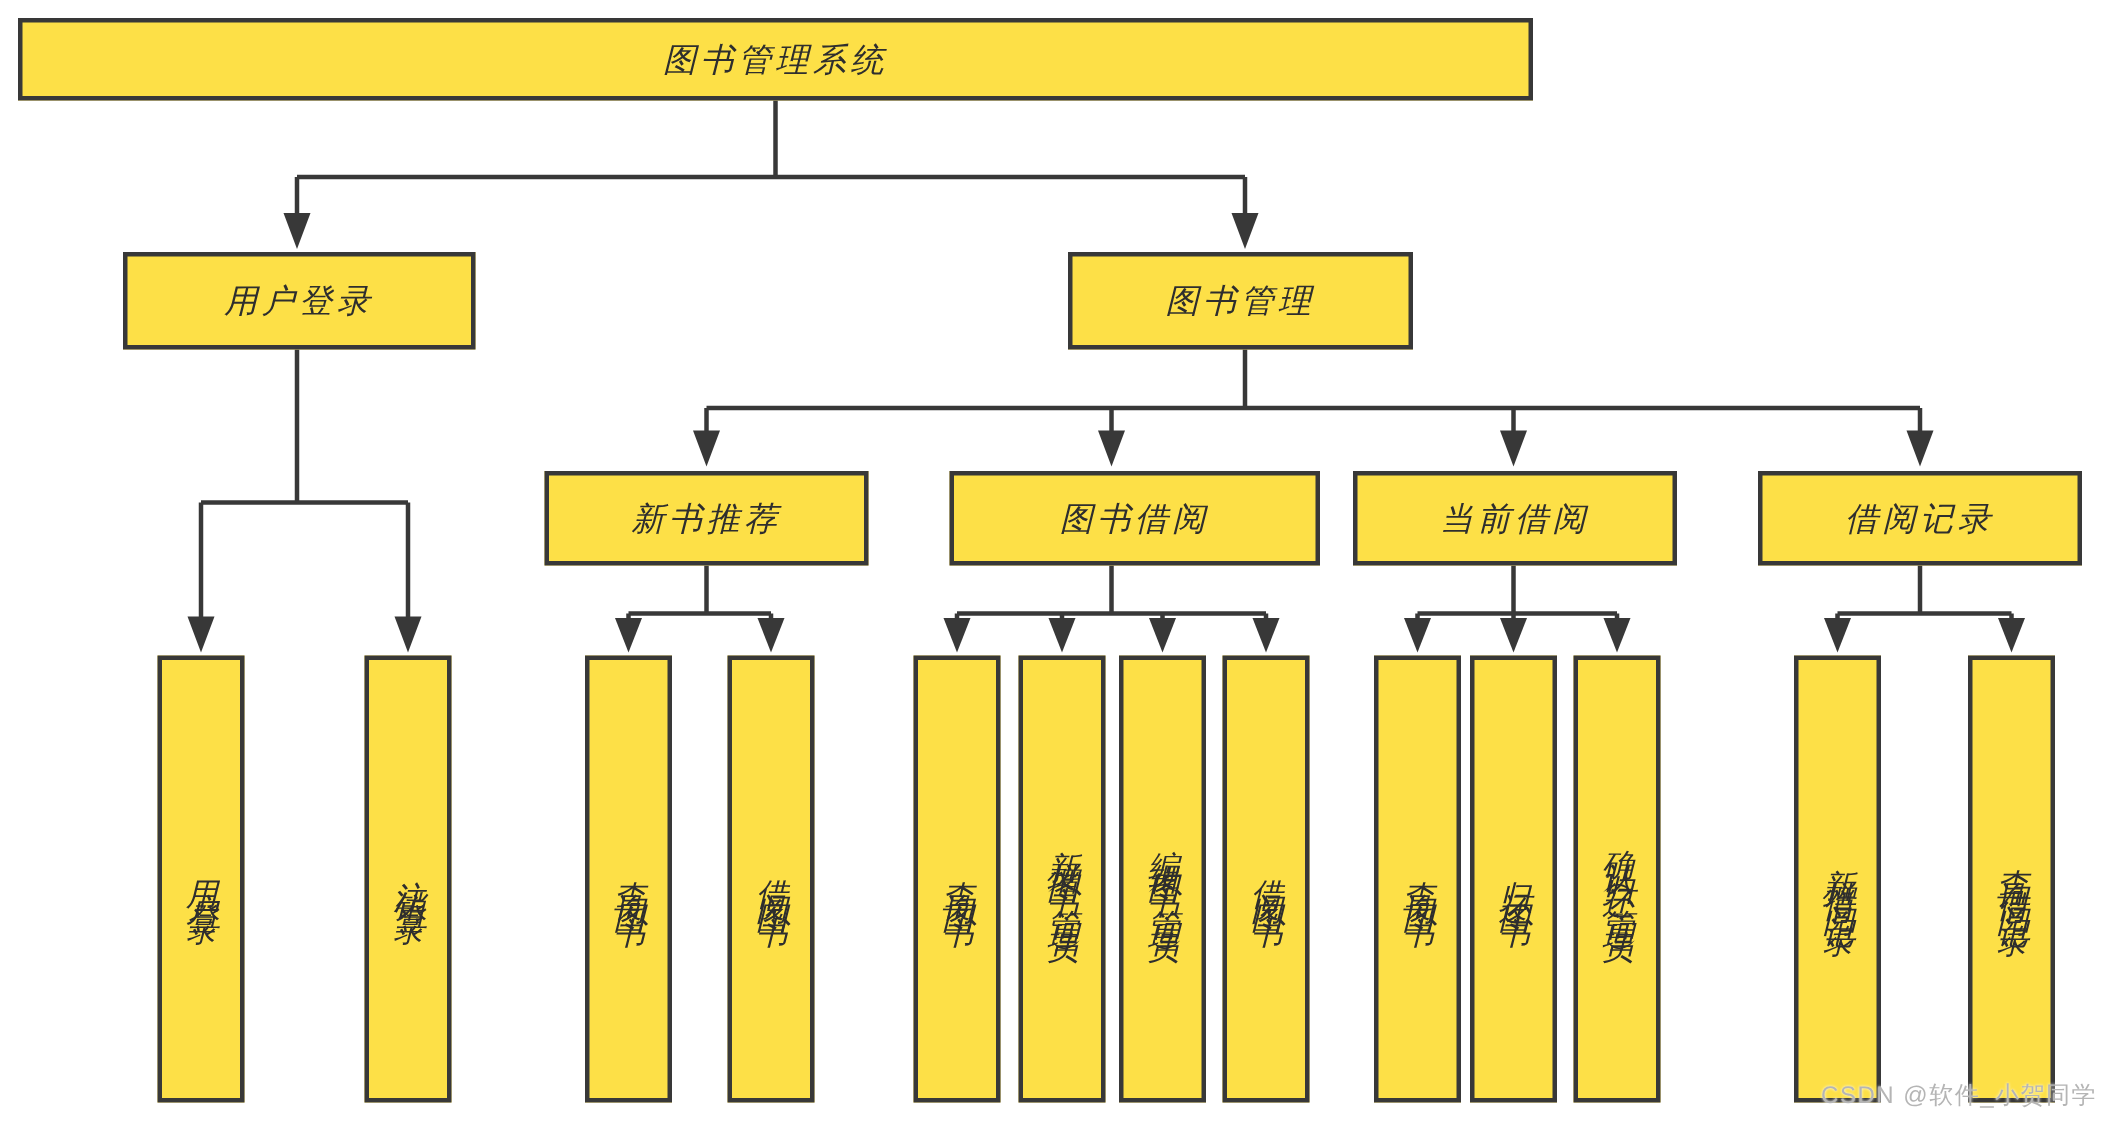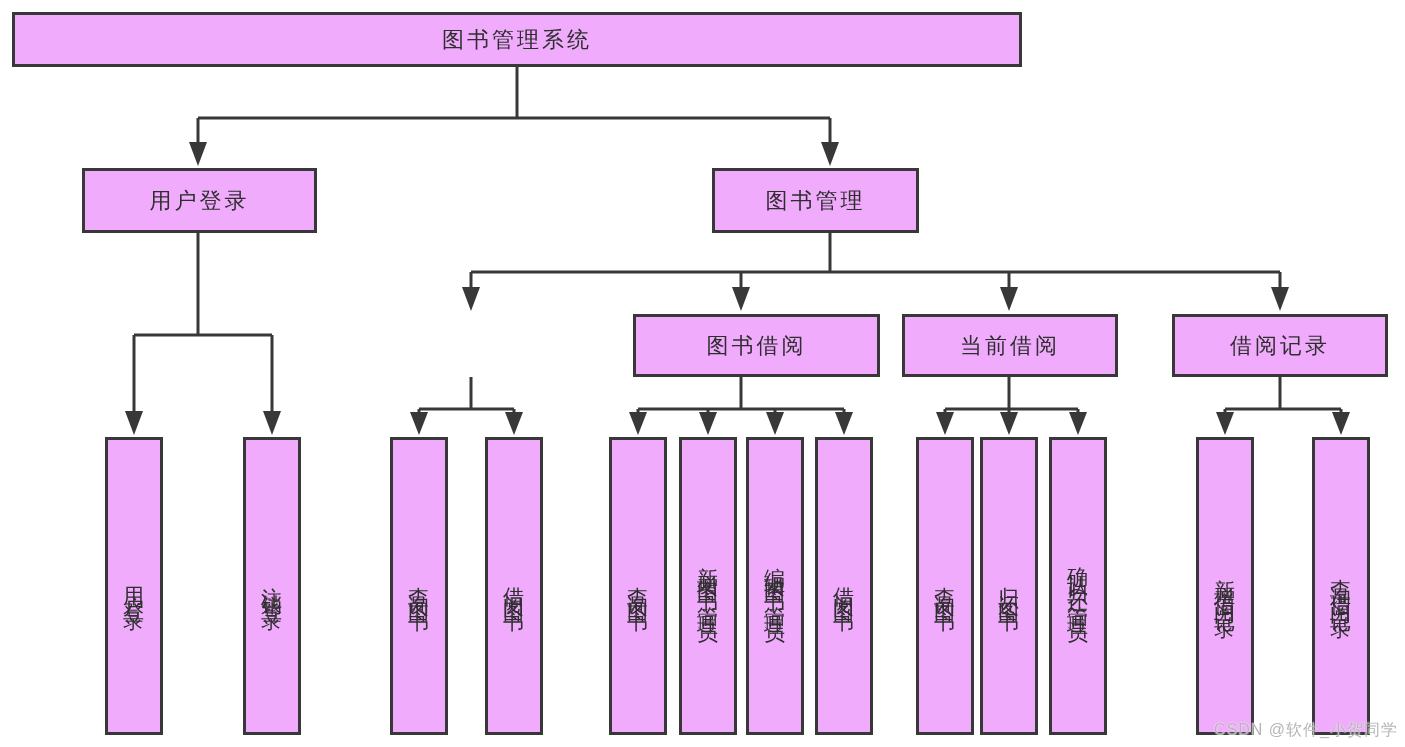--- a/index.html
+++ b/index.html
@@ -13,27 +13,28 @@
   }
   .connectors {
     position: absolute;
     inset: 0;
     width: 1405px;
     height: 747px;
   }
   .node {
     position: absolute;
     box-sizing: border-box;
-    background: #f0abfc;
+    background: #fde047;
     border: 3px solid var(--line, #383838);
     color: var(--text, #2e2e2e);
     display: flex;
     align-items: center;
     justify-content: center;
     z-index: 2;
+    font-style: italic;
   }
   .hnode {
     font-size: 22px;
     letter-spacing: 3px;
     white-space: nowrap;
   }
   .vnode {
     font-size: 21px;
     writing-mode: vertical-rl;
     text-orientation: mixed;
@@ -113,22 +114,23 @@
       <polygon points="1000,412 1018,412 1009,435"></polygon>
       <polygon points="1069,412 1087,412 1078,435"></polygon>
       <polygon points="1216,412 1234,412 1225,435"></polygon>
       <polygon points="1332,412 1350,412 1341,435"></polygon>
     </g>
   </svg>
 
   <div class="node hnode" style="left:12px; top:12px; width:1010px; height:55px;">图书管理系统</div>
 
   <div class="node hnode" style="left:82px; top:168px; width:235px; height:65px;">用户登录</div>
-  <div class="node hnode" style="left:712px; top:168px; width:207px; height:65px;">图书管理</div>
+  <div class="node hnode" style="left:712px; top:168px; width:230px; height:65px;">图书管理</div>
 
+  <div class="node hnode" style="left:363px; top:314px; width:216px; height:63px;">新书推荐</div>
   <div class="node hnode" style="left:633px; top:314px; width:247px; height:63px;">图书借阅</div>
   <div class="node hnode" style="left:902px; top:314px; width:216px; height:63px;text-align:center;">当前借阅</div>
   <div class="node hnode" style="left:1172px; top:314px; width:216px; height:63px;">借阅记录</div>
 
   <div class="node vnode" style="left:105px; top:437px; width:58px; height:298px;">用户登录</div>
   <div class="node vnode" style="left:243px; top:437px; width:58px; height:298px;">注销登录</div>
 
   <div class="node vnode" style="left:390px; top:437px; width:58px; height:298px;">查询图书</div>
   <div class="node vnode" style="left:485px; top:437px; width:58px; height:298px;">借阅图书</div>
 

